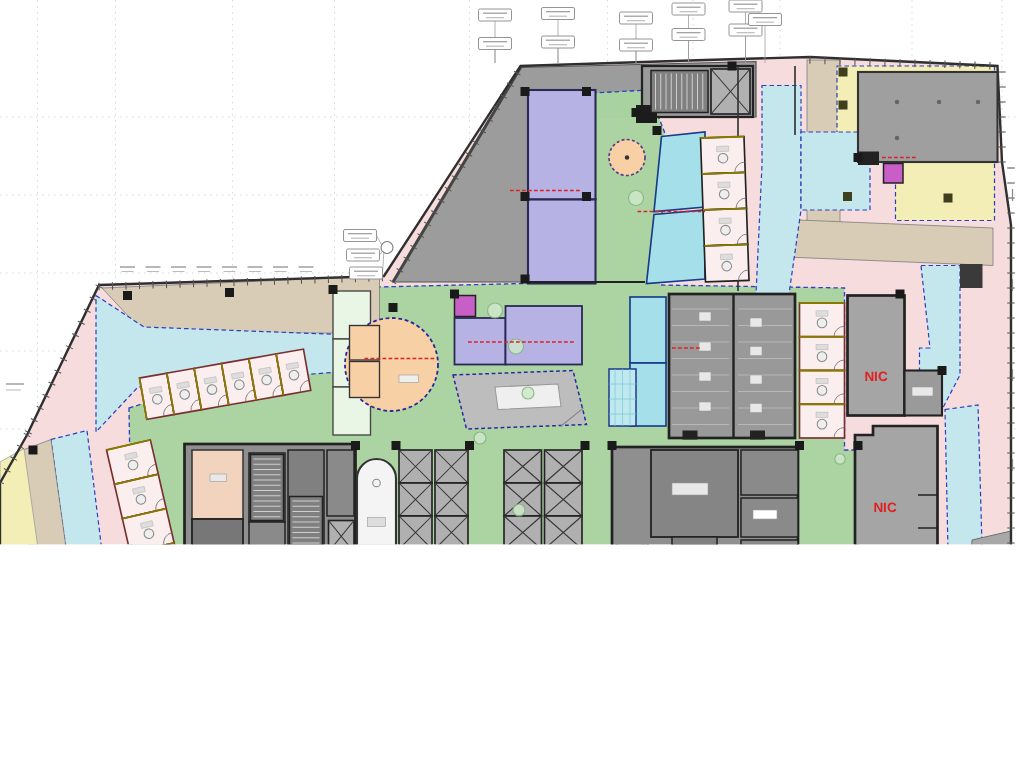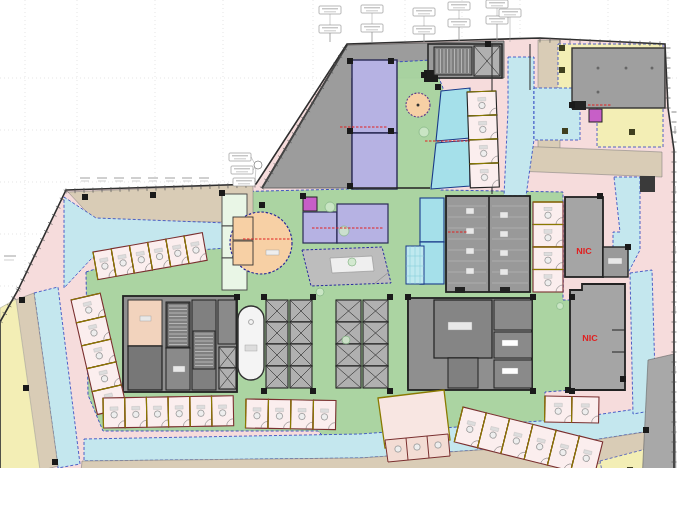--- a/index.html
+++ b/index.html
@@ -1,16 +1,16 @@
 <!DOCTYPE html>
 <html style="--paper: #ffffff; --circulation-green: #a9d4a1; --office-pink: #f6dcdc; --room-pink-light: #fbeeee; --corridor-cyan: #c4e7ee; --conference-cyan: #a5e0ea; --perimeter-yellow: #f3eeb5; --terrace-tan: #d9ccb6; --terrace-gray: #9c9c9c; --core-gray: #8f8f8f; --core-mid: #858585; --nic-gray: #a5a5a5; --residential-purple: #b6b2e3; --accent-magenta: #c75fc7; --feature-orange: #f7d0a5; --mint: #e9f6e6; --peach: #f2d3bd; --annotation-red: #e02020; --boundary-blue: #2a3fbf; --wall-dark: #333333; --partition-maroon: #7a2f2f; --edge-olive: #8a7a00;"><head>
 <meta charset="utf-8">
 <style>
   html,body{margin:0;padding:0;background:#fff;}
-  #stage{position:relative;width:680px;height:468px;background:#fff;overflow:hidden;
+  #stage{position:relative;width:680px;height:363px;background:#fff;overflow:hidden;
          font-family:"Liberation Sans", sans-serif;}
   svg{position:absolute;left:0;top:0;}
   text{font-family:"Liberation Sans", sans-serif;}
 </style>
 </head>
 <body>
 
 <div id="stage">
 <svg id="plan" width="680" height="513" viewBox="0 0 680 513">
 

